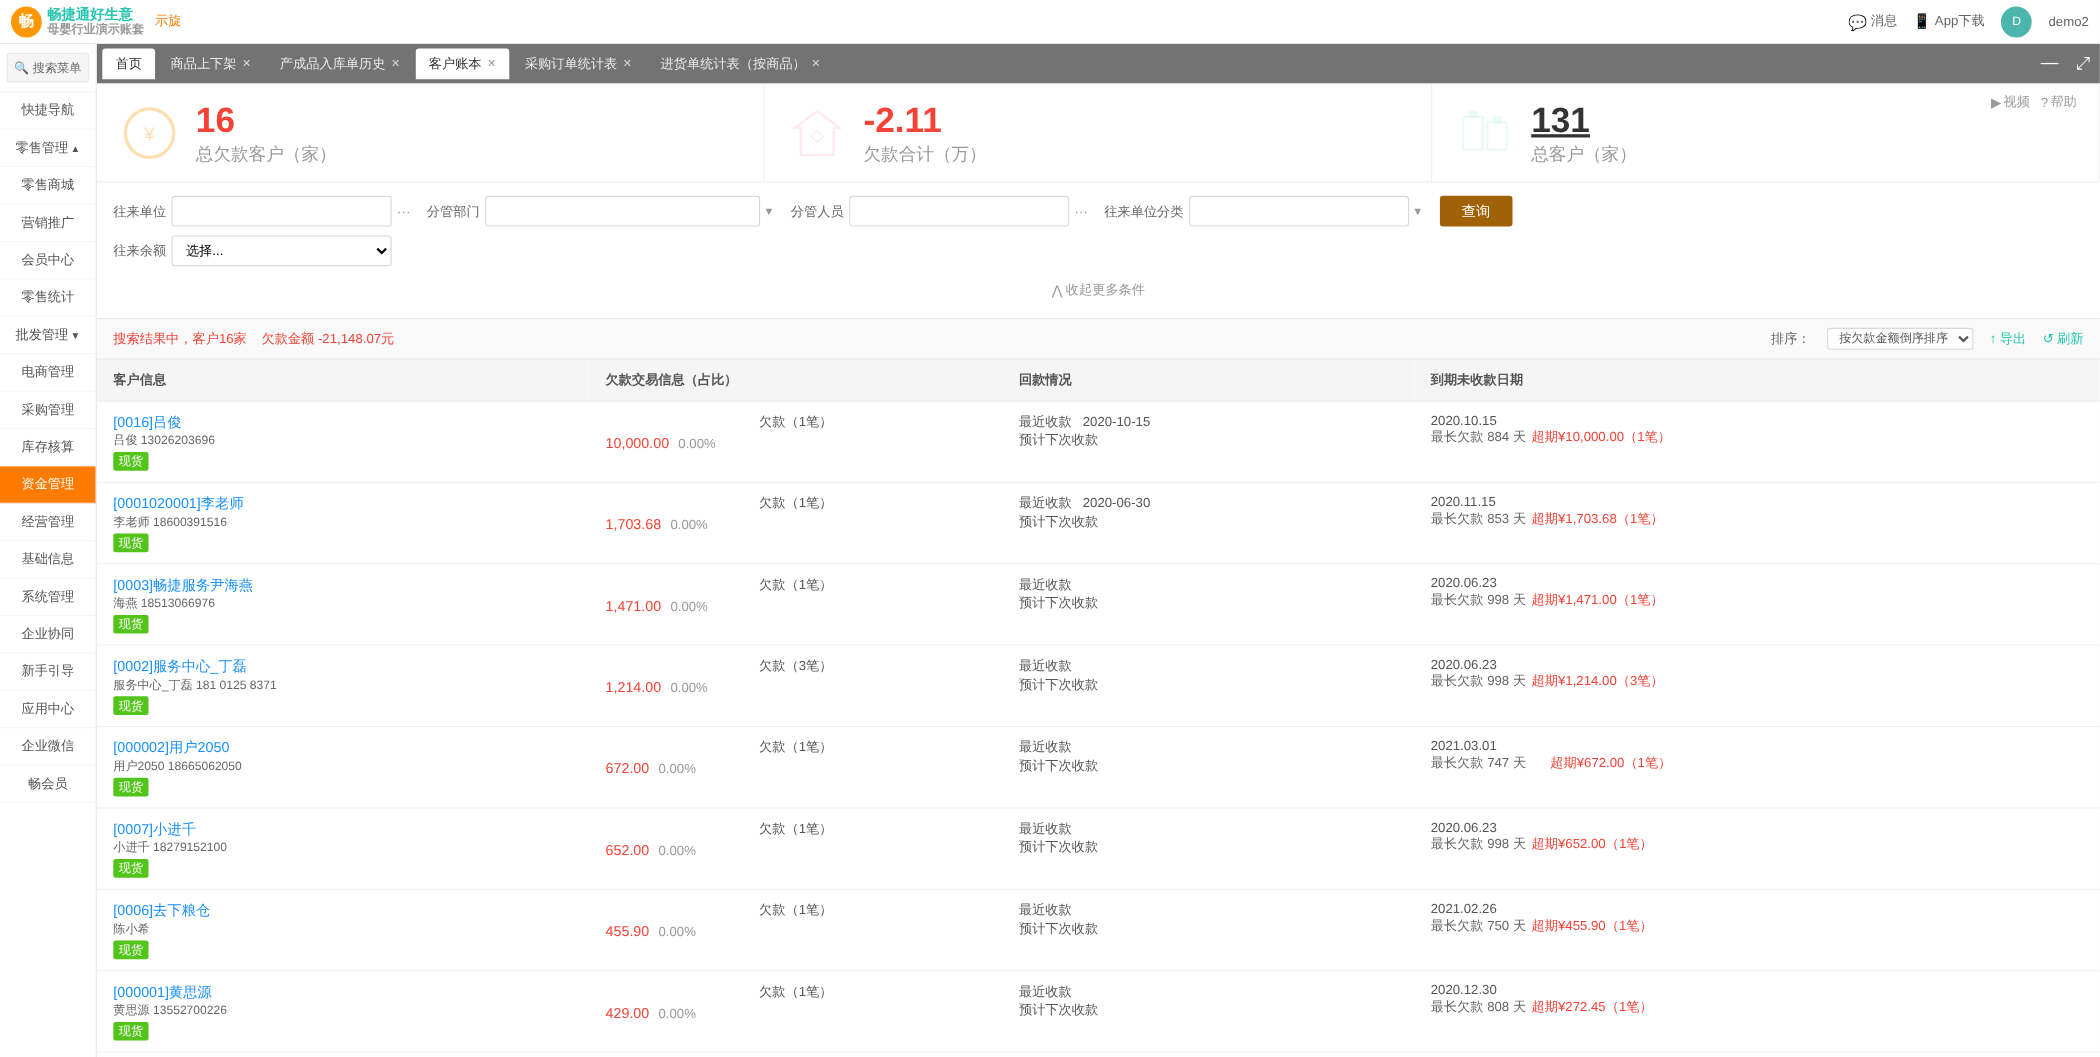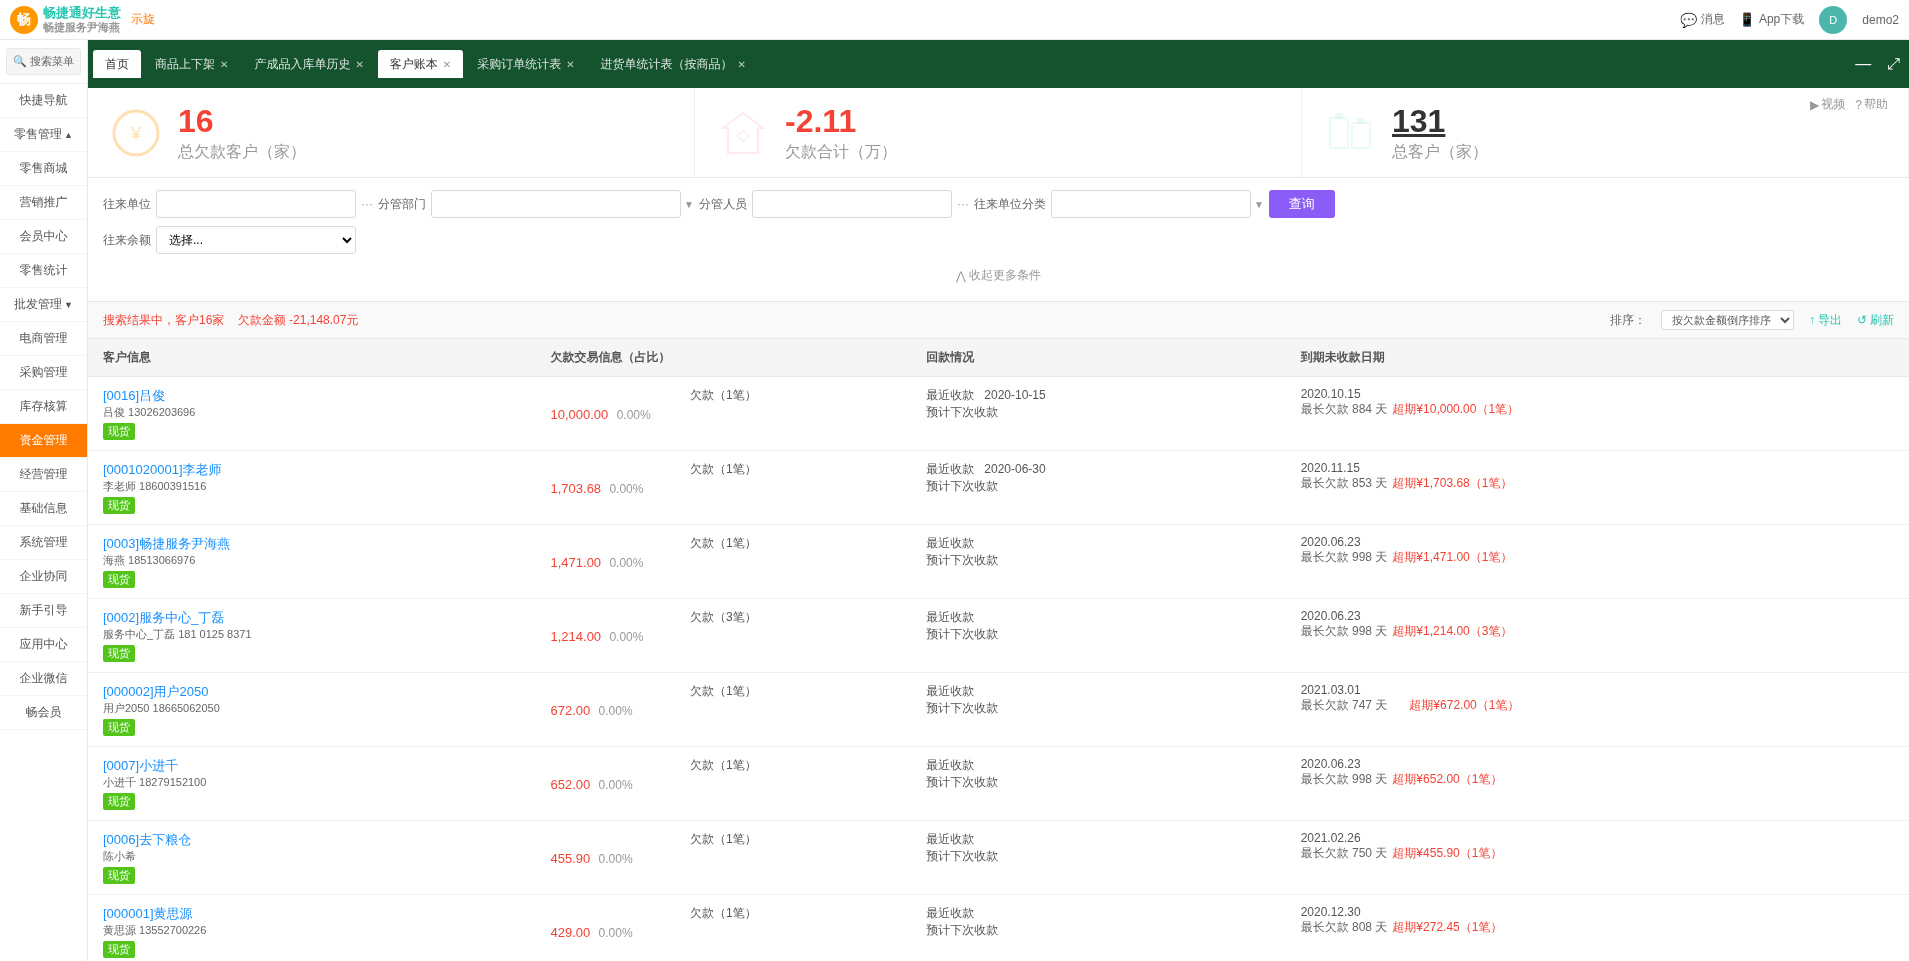--- a/index.html
+++ b/index.html
@@ -18,21 +18,21 @@
 
     
     .sidebar { width: 88px; background: #fff; border-right: 1px solid #e8e8e8; display: flex; flex-direction: column; overflow-y: auto; }
     .sidebar-search { padding: 8px 6px; border-bottom: 1px solid #f0f0f0; }
     .sidebar-search-btn { width: 100%; padding: 5px; background: #f5f5f5; border: 1px solid #e8e8e8; border-radius: 3px; cursor: pointer; font-size: 11px; color: #666; text-align: center; }
     .sidebar-item { padding: 8px 6px; text-align: center; cursor: pointer; font-size: 12px; color: #555; border-bottom: 1px solid #f5f5f5; }
     .sidebar-item.active { background: #ff7b00; color: white; }
     .sidebar-item-with-arrow { display: flex; align-items: center; justify-content: center; gap: 2px; }
 
     
-    .tabs-bar { background: #14532d; display: flex; align-items: center; height: 48px; padding: 0 5px; overflow: hidden; justify-content: flex-end; }
+    .tabs-bar { background: #737373; display: flex; align-items: center; height: 36px; padding: 0 5px; overflow: hidden; justify-content: flex-end; }
     .tab { display: flex; align-items: center; height: 28px; padding: 0 12px; font-size: 12px; cursor: pointer; color: rgba(255,255,255,0.85); border-radius: 3px 3px 0 0; margin-right: 2px; gap: 5px; white-space: nowrap; }
     .tab.active { background: #fff; color: #333; }
     .tab .close-btn { color: rgba(255,255,255,0.7); font-size: 10px; cursor: pointer; }
     .tab.active .close-btn { color: #999; }
     .tabs-actions { margin-left: auto; display: flex; gap: 8px; }
     .tabs-action-btn { background: none; border: none; color: white; cursor: pointer; font-size: 16px; padding: 0 4px; }
 
     
     .content-area { flex: 1; display: flex; flex-direction: column; overflow: hidden; background: #fff; }
 
@@ -43,28 +43,28 @@
     .stat-icon svg { width: 50px; height: 50px; opacity: 0.3; }
     .stat-info { display: flex; flex-direction: column; }
     .stat-number { font-size: 32px; font-weight: bold; }
     .stat-number.red { color: #f44336; }
     .stat-number.dark { color: #333; text-decoration: underline; }
     .stat-label { font-size: 16px; color: #999; margin-top: 2px; }
     .stat-card-actions { margin-left: auto; display: flex; gap: 10px; font-size: 12px; color: #999; align-self: flex-start; padding-top: 8px; }
 
     
     .filter-area { padding: 12px 15px; background: #fff; border-bottom: 1px solid #e8e8e8; }
-    .filter-row { display: flex; align-items: center; gap: 5px; margin-bottom: 8px; }
+    .filter-row { display: flex; align-items: center; gap: 15px; margin-bottom: 8px; }
     .filter-item { display: flex; align-items: center; gap: 5px; }
     .filter-label { font-size: 12px; color: #666; white-space: nowrap; }
     .filter-input { width: 200px; height: 28px; border: 1px solid #d9d9d9; border-radius: 3px; padding: 0 8px; font-size: 12px; outline: none; }
     .filter-input-wide { width: 250px; }
     .filter-select { width: 200px; height: 28px; border: 1px solid #d9d9d9; border-radius: 3px; padding: 0 8px; font-size: 12px; outline: none; background: #fff; cursor: pointer; }
     .filter-dots { color: #999; cursor: pointer; }
-    .search-btn { background: #8b5cf6; color: white; border: none; padding: 5px 20px; border-radius: 3px; cursor: pointer; font-size: 13px; text-align: center; }
+    .search-btn { background: #a16207; color: white; border: none; padding: 5px 20px; border-radius: 3px; cursor: pointer; font-size: 13px; text-align: center; }
     .collapse-btn { display: flex; align-items: center; justify-content: center; gap: 3px; color: #999; font-size: 12px; cursor: pointer; width: 100%; padding: 5px; }
 
     
     .results-bar { display: flex; align-items: center; justify-content: space-between; padding: 8px 15px; background: #f9f9f9; border-bottom: 1px solid #e8e8e8; font-size: 12px; }
     .results-info { color: #555; }
     .results-info span { color: #f44336; }
     .results-actions { display: flex; align-items: center; gap: 15px; color: #666; }
     .sort-select { border: 1px solid #d9d9d9; border-radius: 3px; padding: 2px 6px; font-size: 11px; color: #555; cursor: pointer; background: #fff; }
     .action-link { color: #26c6b0; cursor: pointer; display: flex; align-items: center; gap: 3px; }
 
@@ -90,21 +90,21 @@
 <div class="app-container">
 
   <div class="top-bar">
     <div class="top-bar-left">
       <div class="logo-area">
         <div class="logo-icon">
           <span>畅</span>
         </div>
         <div style="display:flex;flex-direction:column;line-height:1.2;">
           <span style="font-size:13px;font-weight:bold;color:#26c6b0;">畅捷通好生意</span>
-          <span style="font-size:11px;color:#999;">畅捷服务尹海燕</span>
+          <span style="font-size:11px;color:#999;">母婴行业演示账套</span>
         </div>
       </div>
       <span style="color:#ff7b00;font-size:12px;cursor:pointer;">示旋</span>
     </div>
     <div class="top-bar-right">
       <div style="display:flex;align-items:center;gap:3px;cursor:pointer;">
         <span style="font-size:14px;">💬</span>
         <span>消息</span>
       </div>
       <div style="display:flex;align-items:center;gap:3px;cursor:pointer;">

